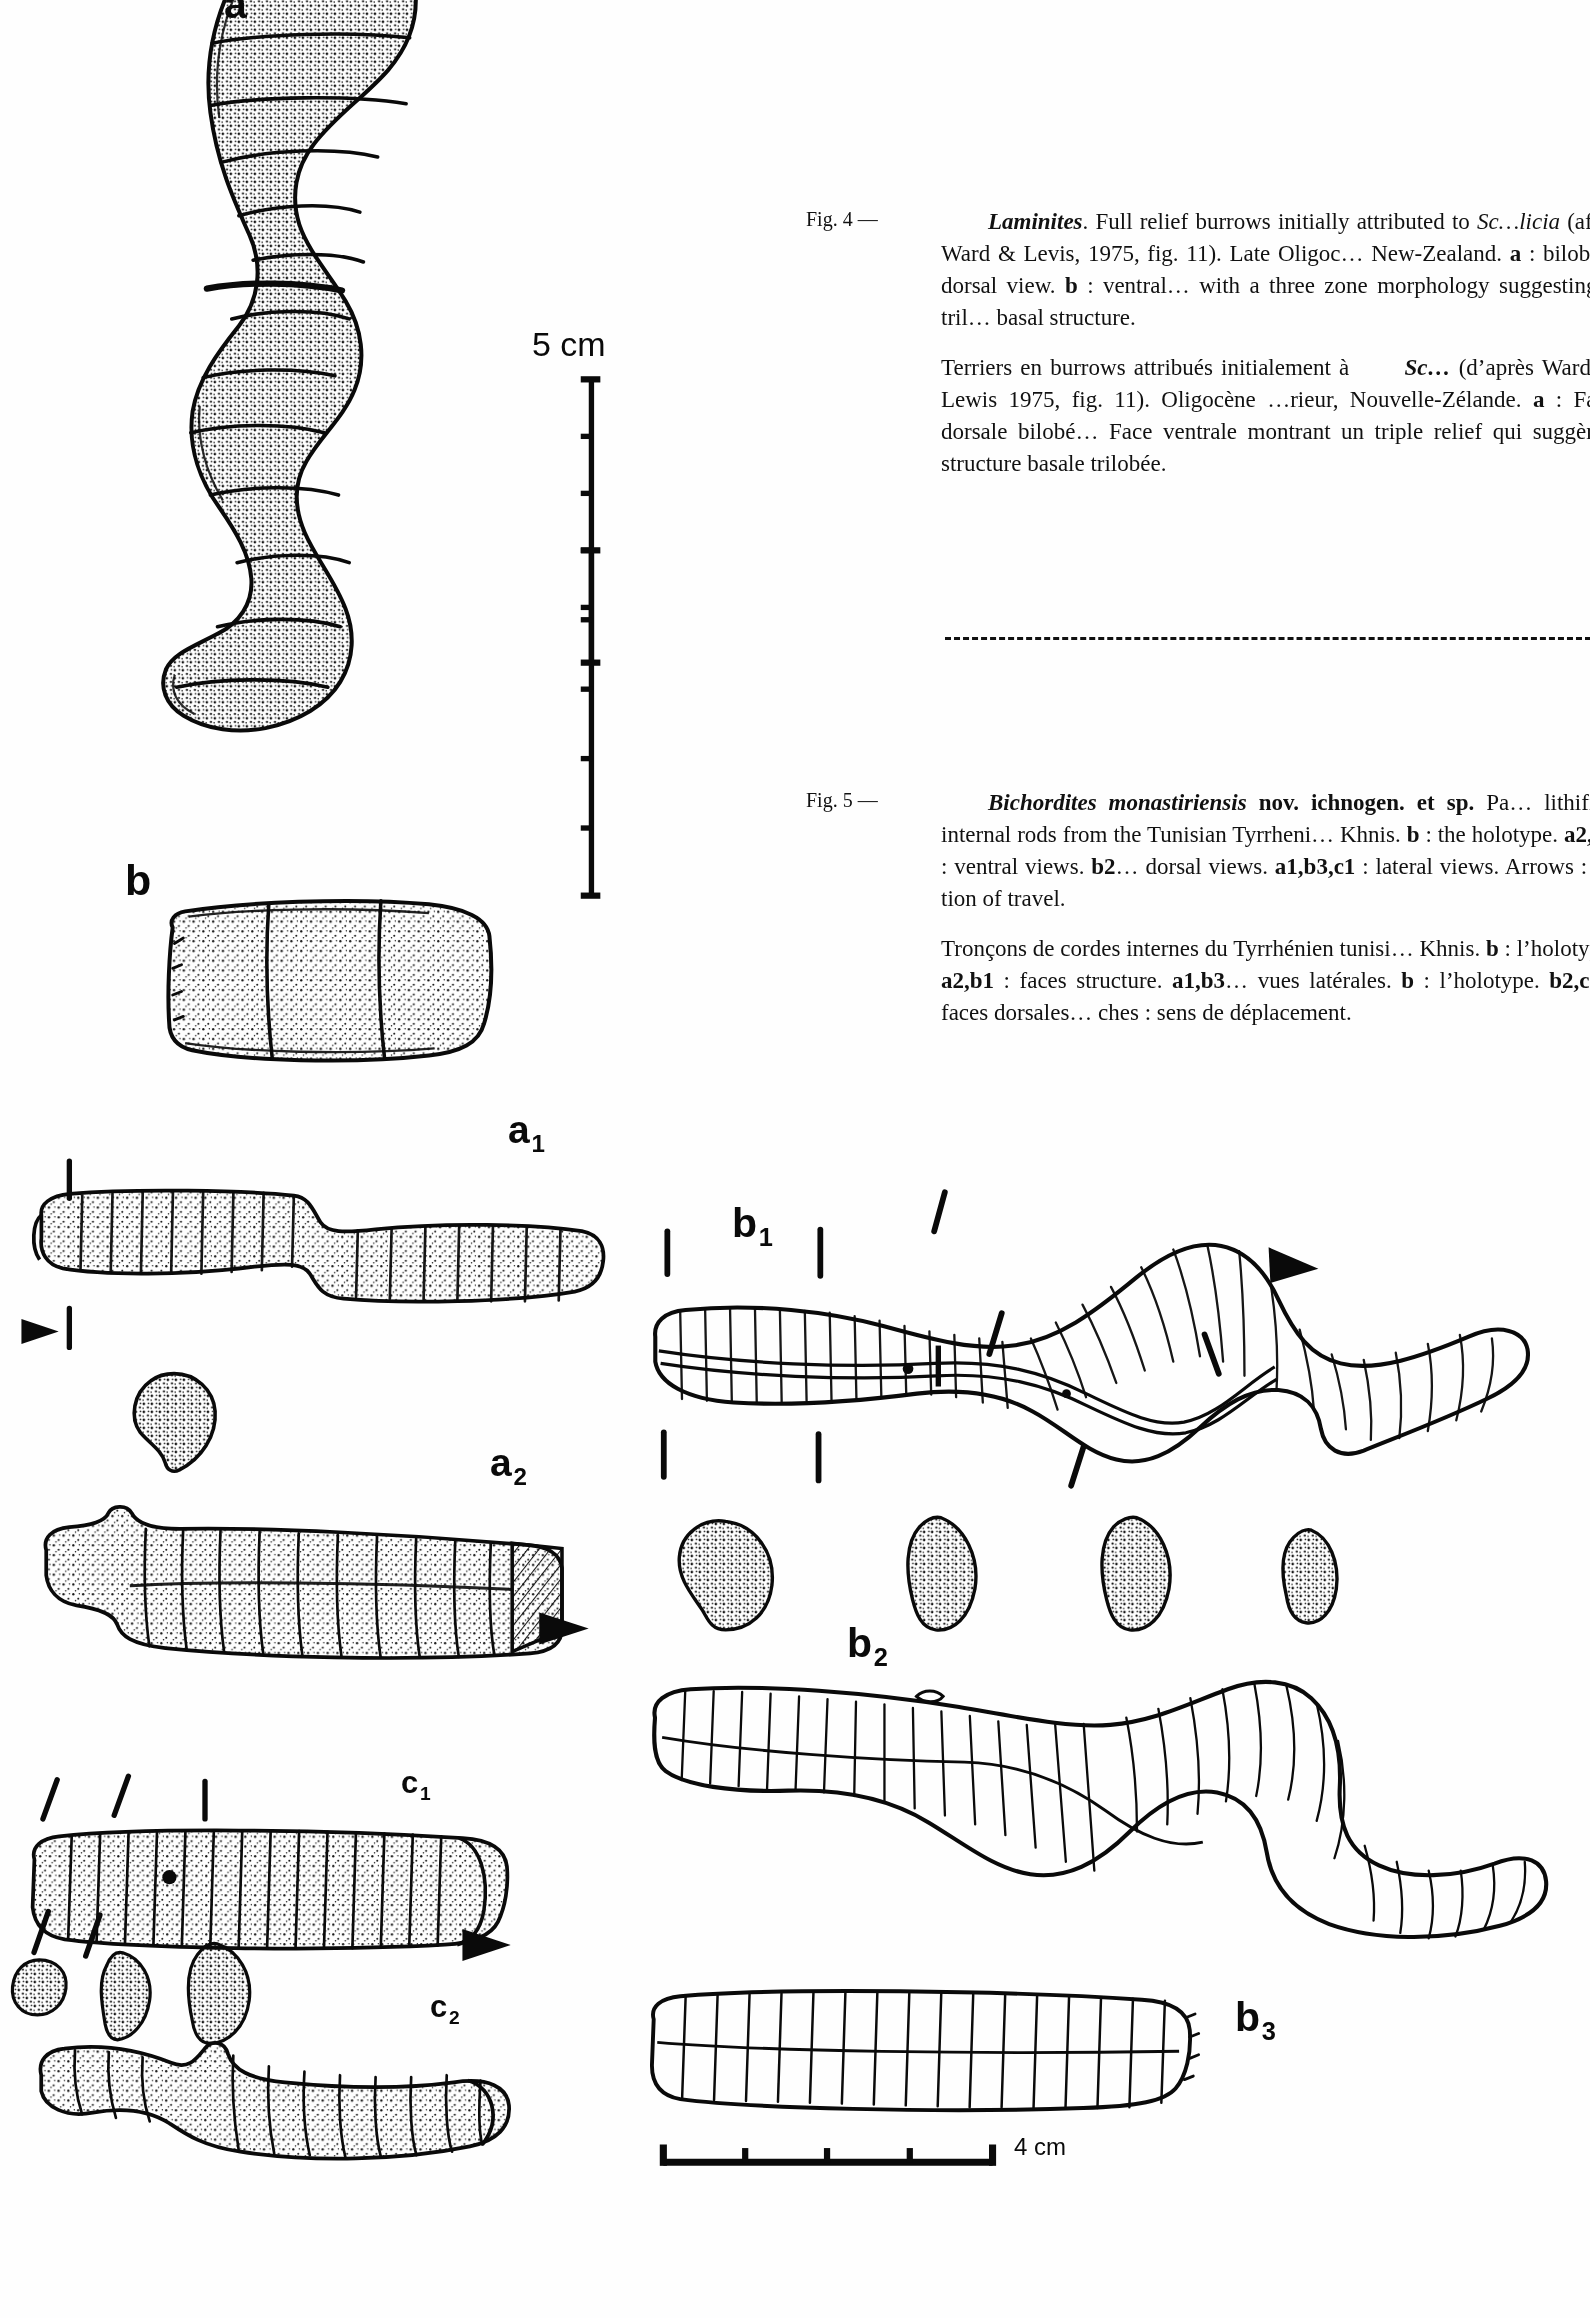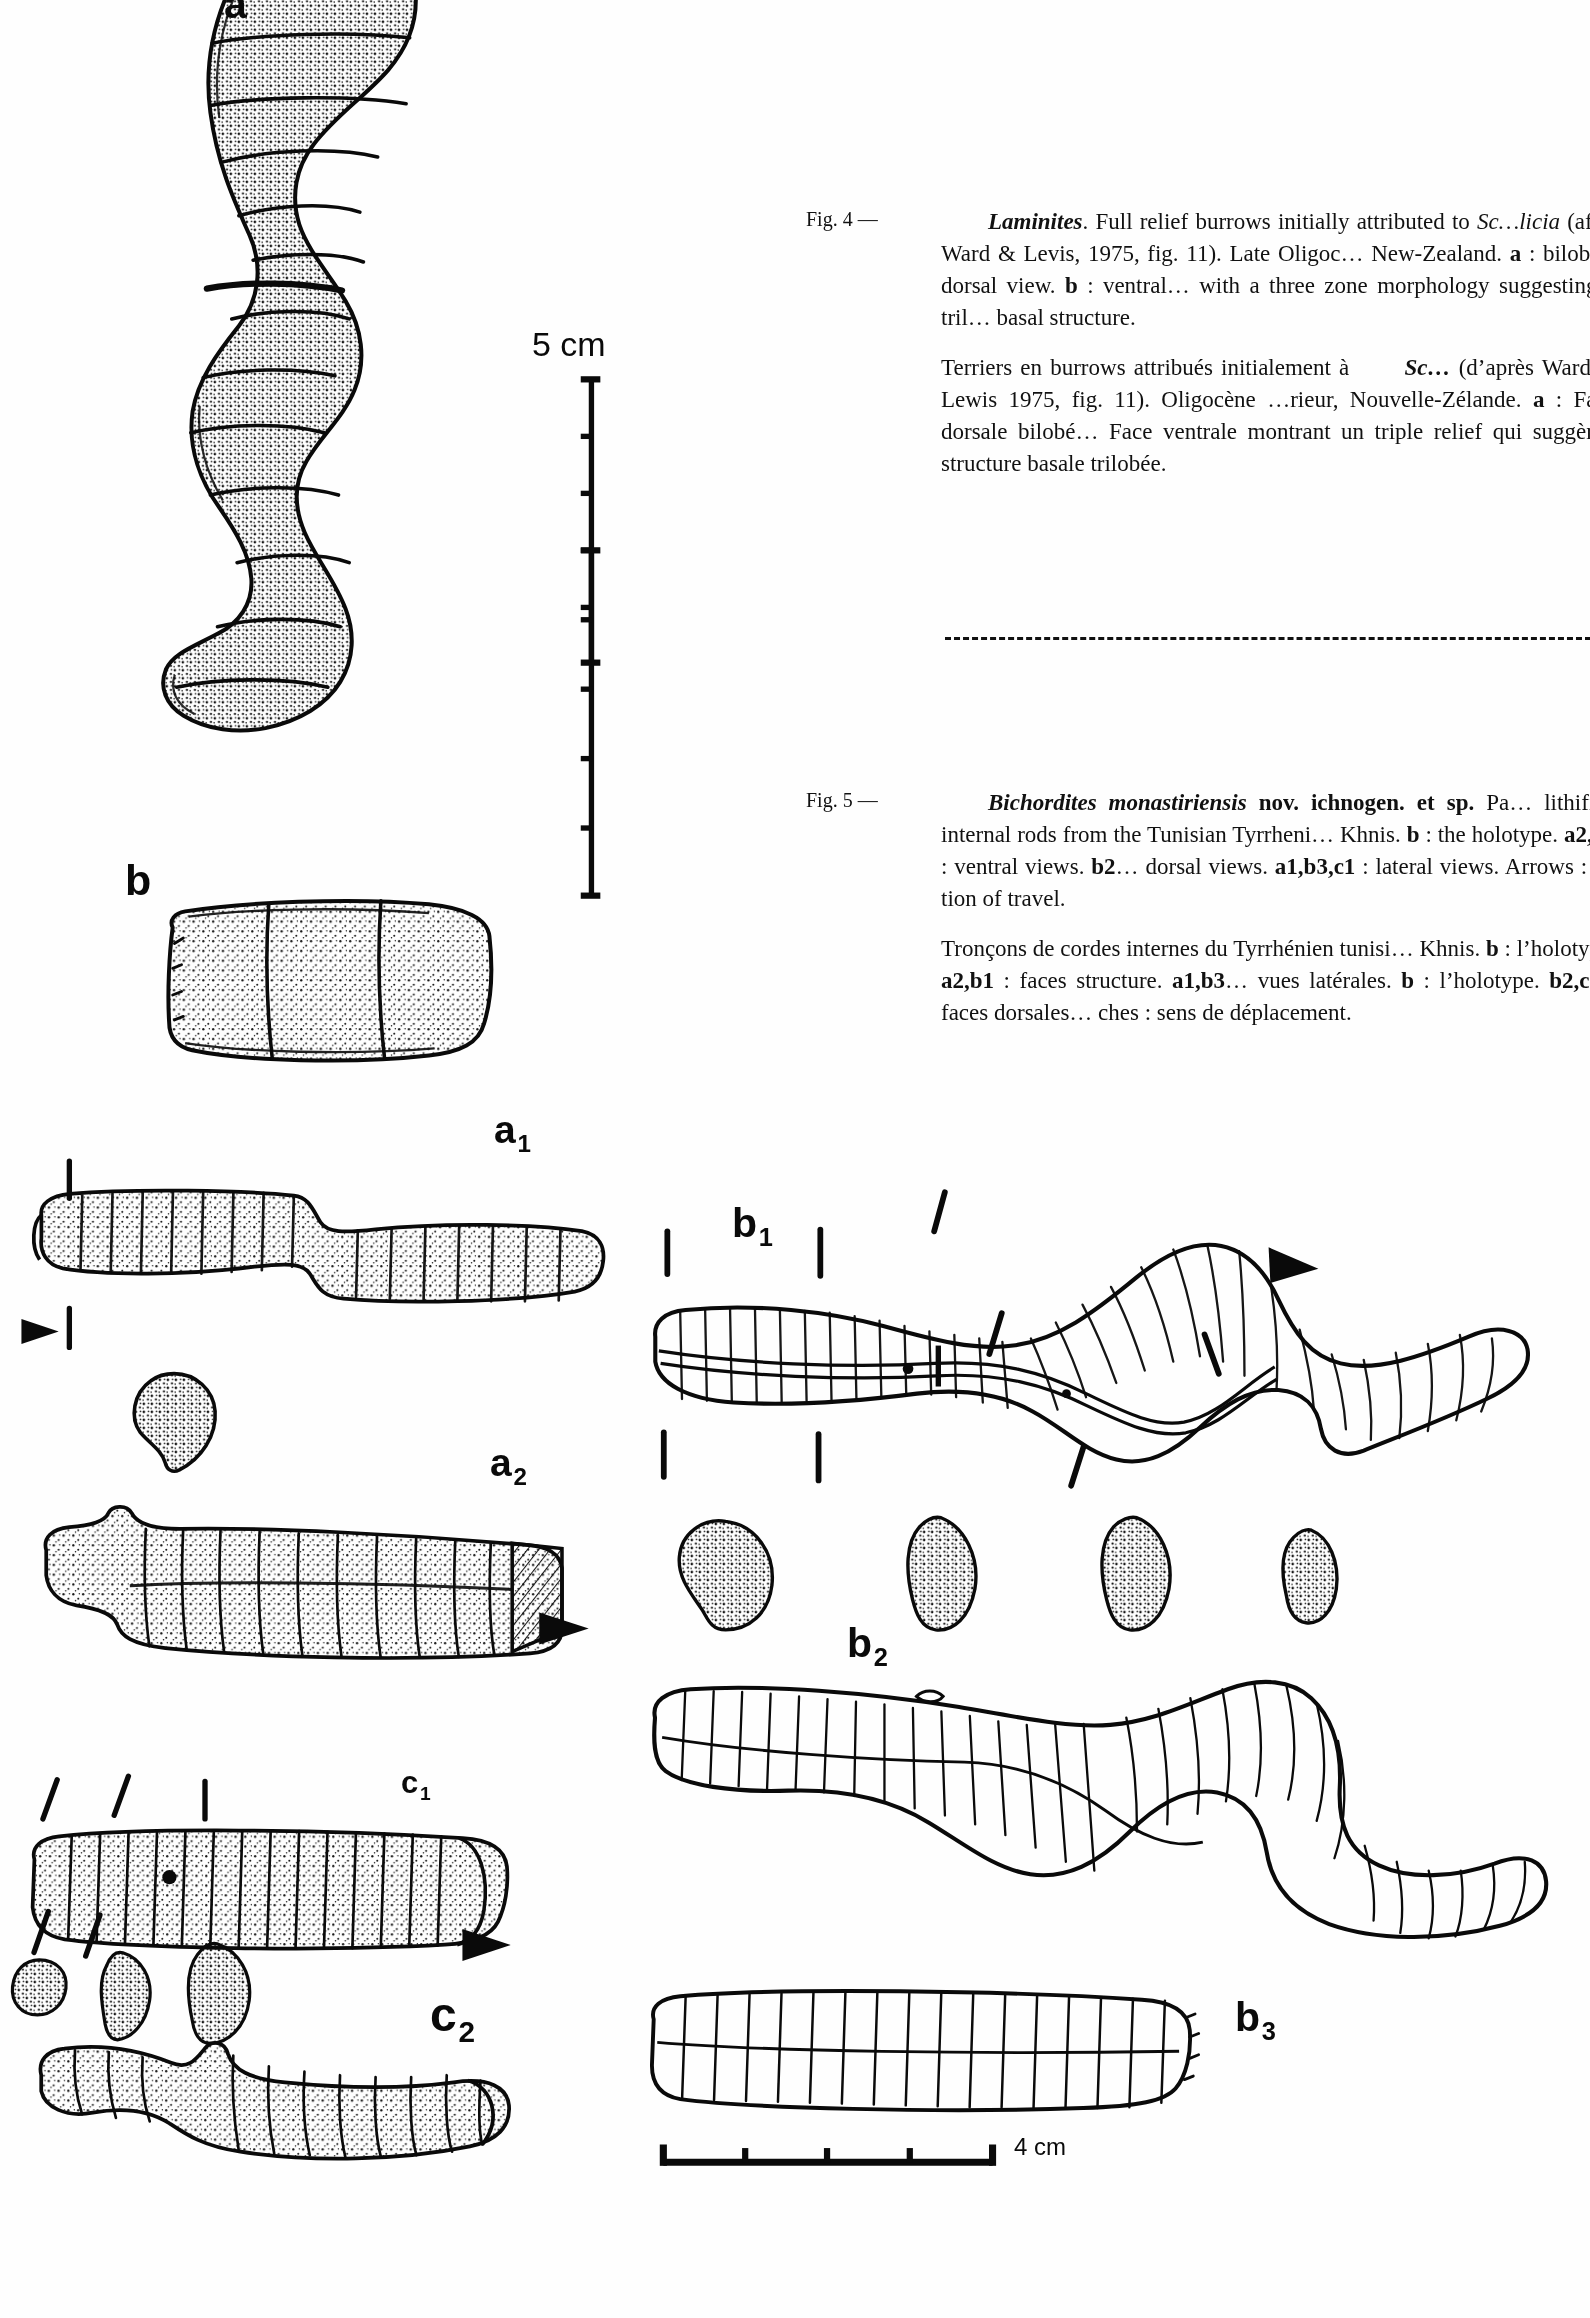--- a/index.html
+++ b/index.html
@@ -579,21 +579,21 @@
   <div class="scale-text" style="left:1014px; top:2135px; font-size:24px;">4 cm</div>
 
   <div class="plate-label" style="left:224px; top:-16px; font-size:41px;">
     <span>a</span>
   </div>
 
   <div class="plate-label" style="left:125px; top:859px; font-size:43px;">
     <span>b</span>
   </div>
 
-  <div class="plate-label" style="left:494px; top:1110px; font-size:39px;">
+  <div class="plate-label" style="left:508px; top:1110px; font-size:39px;">
     <span>a</span><span class="sub">1</span>
   </div>
 
   <div class="plate-label" style="left:490px; top:1443px; font-size:39px;">
     <span>a</span><span class="sub">2</span>
   </div>
 
   <div class="plate-label" style="left:732px; top:1203px; font-size:41px;">
     <span>b</span><span class="sub">1</span>
   </div>
@@ -603,21 +603,21 @@
   </div>
 
   <div class="plate-label" style="left:1235px; top:1997px; font-size:41px;">
     <span>b</span><span class="sub">3</span>
   </div>
 
   <div class="plate-label" style="left:401px; top:1767px; font-size:31px;">
     <span>c</span><span class="sub">1</span>
   </div>
 
-  <div class="plate-label" style="left:430px; top:1991px; font-size:48px;">
+  <div class="plate-label" style="left:430px; top:1991px; font-size:31px;">
     <span>c</span><span class="sub">2</span>
   </div>
 
   <div class="caption-block" style="left:806px; top:206px; width:801px;">
     <div class="cap-label">Fig. 4 —</div>
     <div class="cap-body">
       <p><span class="bdit">Laminites</span><span>. Full relief burrows initially attributed to </span><span class="it">Sc…licia</span><span> (after Ward &amp; Levis, 1975, fig. 11). Late Oligoc… New-Zealand. </span><span class="bd">a</span><span> : bilobate dorsal view. </span><span class="bd">b</span><span> : ventral… with a three zone morphology suggesting a tril… basal structure.</span></p>
 
       <p><span>Terriers en burrows attribués initialement à </span><span class="bdit">Sc…</span><span> (d’après Ward &amp; Lewis 1975, fig. 11). Oligocène …rieur, Nouvelle-Zélande. </span><span class="bd">a</span><span> : Face dorsale bilobé… Face ventrale montrant un triple relief qui suggèr… structure basale trilobée.</span></p>
     </div>

